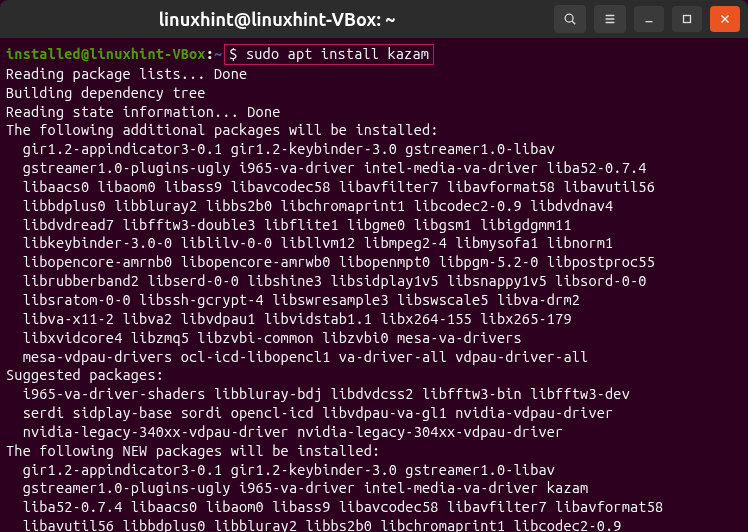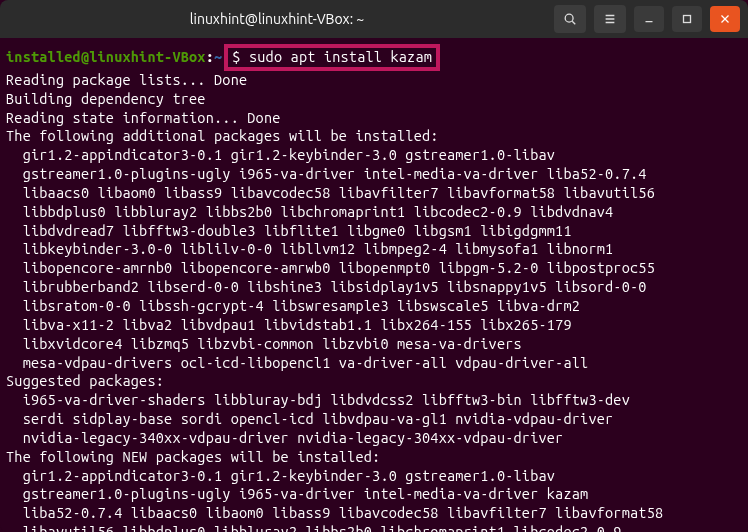--- a/index.html
+++ b/index.html
@@ -31,22 +31,22 @@
       align-items: center;
       padding: 0 8px;
       gap: 4px;
     }
     .titlebar-spacer {
       flex: 1;
     }
     .window-title {
       color: #ffffff;
       font-family: 'Ubuntu', sans-serif;
-      font-size: 14px;
-      font-weight: normal;
+      font-size: 18px;
+      font-weight: bold;
       text-align: center;
     }
     .titlebar-button {
       width: 30px;
       height: 26px;
       border: none;
       background: #3a3a3a;
       border-radius: 4px;
       display: flex;
       align-items: center;
@@ -84,21 +84,21 @@
     .prompt-colon {
       color: #ffffff;
       font-weight: bold;
     }
     .prompt-path {
       color: #3465a4;
       font-weight: bold;
     }
     .command-highlight {
       display: inline-block;
-      border: 4px solid #be185d;
+      border: 1px solid #be185d;
       padding: 0 4px;
       margin-left: 2px;
       color: #ffffff;
     }
   </style>
 </head>
 <body>
 
 <div class="window">
   <div class="titlebar">

